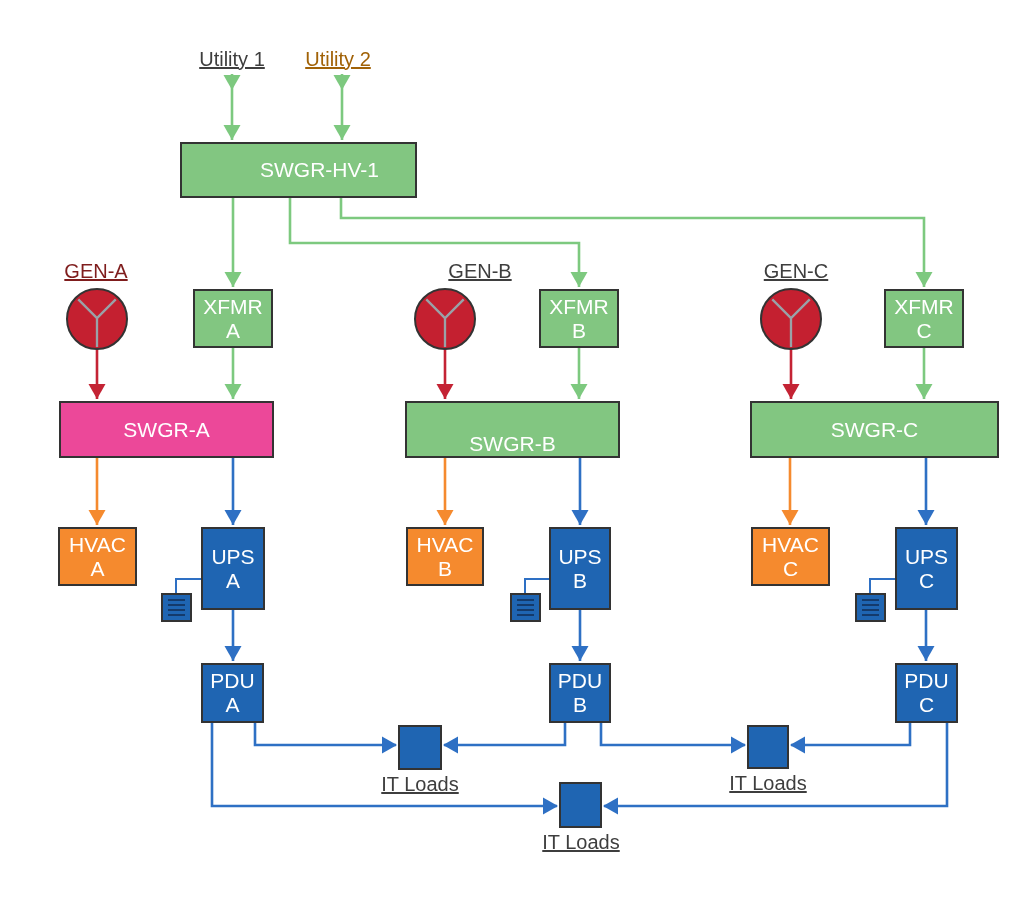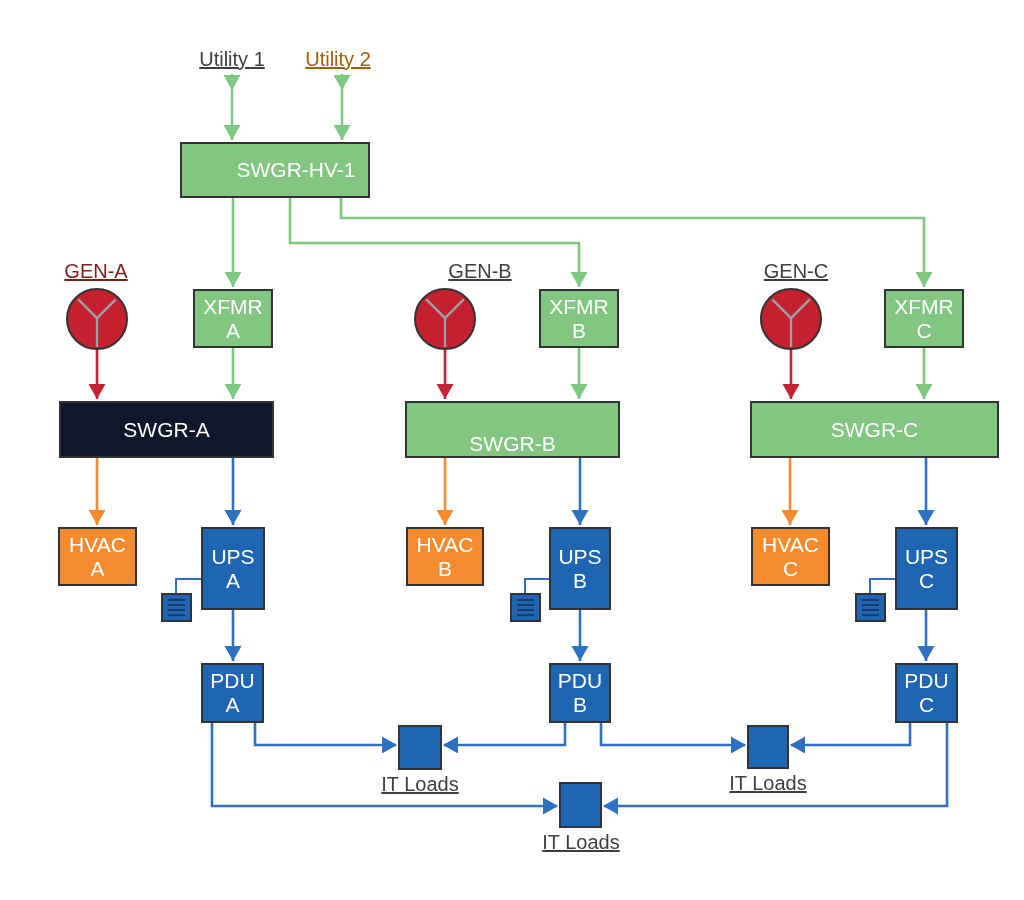--- a/index.html
+++ b/index.html
@@ -79,21 +79,21 @@
       <path d="M 601 723 L 601 745 L 745 745" fill="none" stroke="#2e70c4" stroke-width="2.6"></path>
       <polygon points="746,745 731,736.5 731,753.5" fill="#2e70c4"></polygon>
       <path d="M 910 723 L 910 745 L 791 745" fill="none" stroke="#2e70c4" stroke-width="2.6"></path>
       <polygon points="790,745 805,736.5 805,753.5" fill="#2e70c4"></polygon>
       <path d="M 212 723 L 212 806 L 557 806" fill="none" stroke="#2e70c4" stroke-width="2.6"></path>
       <polygon points="558,806 543,797.5 543,814.5" fill="#2e70c4"></polygon>
       <path d="M 947 723 L 947 806 L 604 806" fill="none" stroke="#2e70c4" stroke-width="2.6"></path>
       <polygon points="603,806 618,797.5 618,814.5" fill="#2e70c4"></polygon>
     </svg>
   <div>
-      <div class="node rect green" style="left: 180px; top: 142px; width: 190px; height: 56px; background: rgb(130, 198, 129); border-color: rgb(51, 51, 51); color: rgb(255, 255, 255); font-size: 21px; padding-left: 42px;">
+      <div class="node rect green" style="left: 180px; top: 142px; width: 237px; height: 56px; background: rgb(130, 198, 129); border-color: rgb(51, 51, 51); color: rgb(255, 255, 255); font-size: 21px; padding-left: 42px;">
         <span>SWGR-HV-1</span>
       </div>
       <div class="node rect green" style="left: 193px; top: 289px; width: 80px; height: 59px; background: rgb(130, 198, 129); border-color: rgb(51, 51, 51); color: rgb(255, 255, 255);">
         <span>XFMR</span>
         <span>A</span>
       </div>
       <div class="node rect green" style="left: 539px; top: 289px; width: 80px; height: 59px; background: rgb(130, 198, 129); border-color: rgb(51, 51, 51); color: rgb(255, 255, 255);">
         <span>XFMR</span>
         <span>B</span>
       </div>
@@ -109,21 +109,21 @@
       <div class="node generator red" style="left: 414px; top: 288px; width: 62px; height: 62px; background: rgb(196, 32, 48); border-color: rgb(51, 51, 51); color: rgb(255, 255, 255);">
         <svg viewBox="0 0 62 62">
           <path d="M31 30 L11 10 M31 30 L51 10 M31 30 L31 61" fill="none" stroke="#9aa2a8" stroke-width="2.5"></path>
         </svg>
       </div>
       <div class="node generator red" style="left: 760px; top: 288px; width: 62px; height: 62px; background: rgb(196, 32, 48); border-color: rgb(51, 51, 51); color: rgb(255, 255, 255);">
         <svg viewBox="0 0 62 62">
           <path d="M31 30 L11 10 M31 30 L51 10 M31 30 L31 61" fill="none" stroke="#9aa2a8" stroke-width="2.5"></path>
         </svg>
       </div>
-      <div class="node rect green" style="left: 59px; top: 401px; width: 215px; height: 57px; background: #0f172a; border-color: rgb(51, 51, 51); color: rgb(255, 255, 255); font-size: 21px;">
+      <div class="node rect green" style="left: 59px; top: 401px; width: 215px; height: 57px; background: #ec4899; border-color: rgb(51, 51, 51); color: rgb(255, 255, 255); font-size: 21px;">
         <span>SWGR-A</span>
       </div>
       <div class="node rect green" style="left: 405px; top: 401px; width: 215px; height: 57px; background: rgb(130, 198, 129); border-color: rgb(51, 51, 51); color: rgb(255, 255, 255); font-size: 21px; justify-content: flex-end;">
         <span>SWGR-B</span>
       </div>
       <div class="node rect green" style="left: 750px; top: 401px; width: 249px; height: 57px; background: rgb(130, 198, 129); border-color: rgb(51, 51, 51); color: rgb(255, 255, 255); font-size: 21px;">
         <span>SWGR-C</span>
       </div>
       <div class="node rect orange" style="left: 58px; top: 527px; width: 79px; height: 59px; background: rgb(245, 138, 46); border-color: rgb(51, 51, 51); color: rgb(255, 255, 255);">
         <span>HVAC</span>

